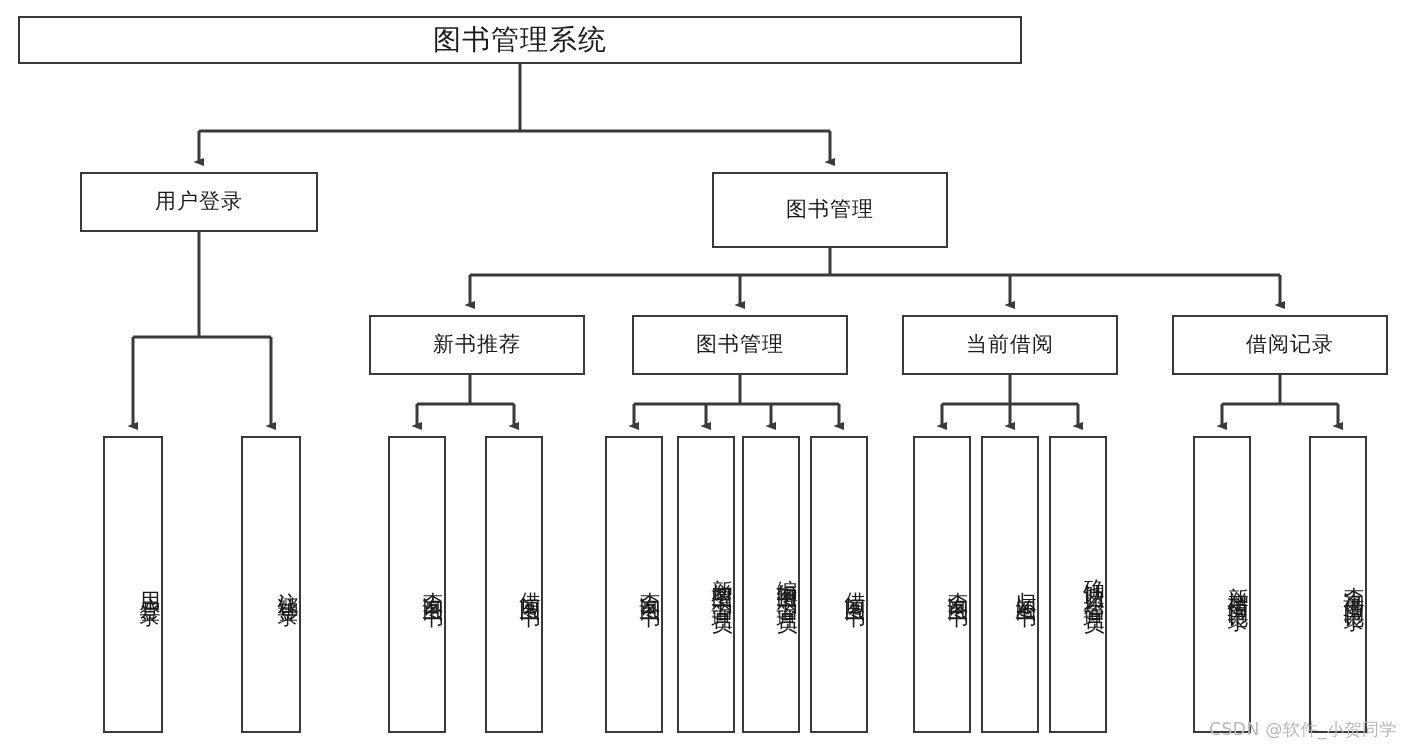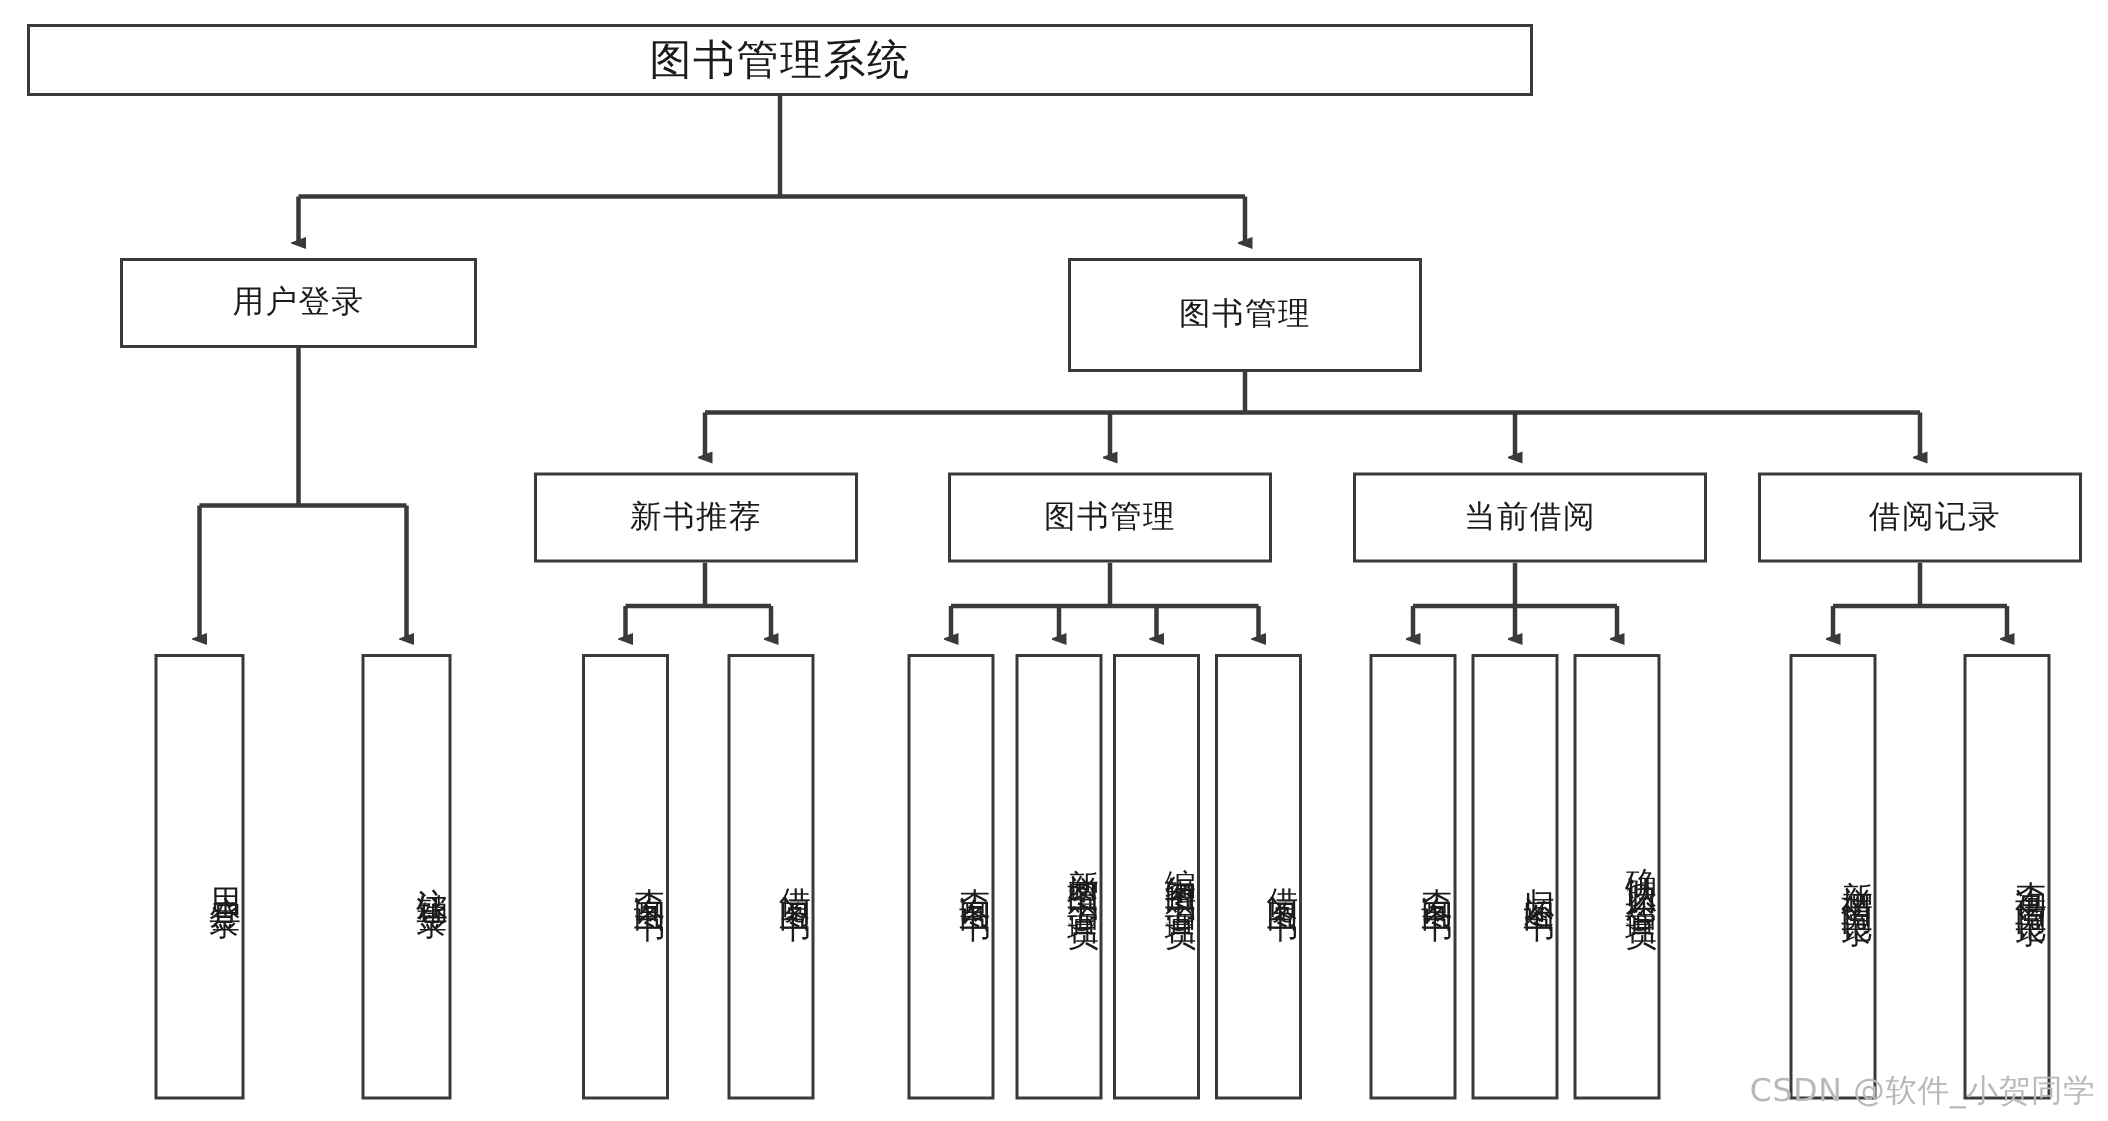--- a/index.html
+++ b/index.html
@@ -57,21 +57,21 @@
     left: 0;
     top: 0;
     width: 1405px;
     height: 747px;
     pointer-events: none;
   }
   #watermark {
     position: absolute;
     right: 8px;
     bottom: 6px;
-    font-size: 21px;
+    font-size: 17px;
     color: #b9b9b9;
     letter-spacing: 0.5px;
     white-space: nowrap;
     font-family: "DejaVu Sans", "Liberation Sans", sans-serif;
   }
 </style>
 </head>
 <body>
 
 <div id="canvas">
@@ -130,27 +130,27 @@
     <span>图书管理系统</span>
   </div>
 
   <div class="node h" style="left:80px; top:172px; width:238px; height:60px;">
     <span>用户登录</span>
   </div>
   <div class="node h" style="left:712px; top:172px; width:236px; height:76px;">
     <span>图书管理</span>
   </div>
 
-  <div class="node h" style="left:356px; top:315px; width:216px; height:60px;">
+  <div class="node h" style="left:369px; top:315px; width:216px; height:60px;">
     <span>新书推荐</span>
   </div>
   <div class="node h" style="left:632px; top:315px; width:216px; height:60px;">
     <span>图书管理</span>
   </div>
-  <div class="node h" style="left:902px; top:315px; width:236px; height:60px;">
+  <div class="node h" style="left:902px; top:315px; width:216px; height:60px;">
     <span>当前借阅</span>
   </div>
   <div class="node h" style="left:1172px; top:315px; width:216px; height:60px;padding-left:20px;">
     <span>借阅记录</span>
   </div>
 
   <div class="node v" style="left:103px; top:436px; width:60px; height:297px;">
     <span class="vtext">用户登录</span>
   </div>
   <div class="node v" style="left:241px; top:436px; width:60px; height:297px;">

